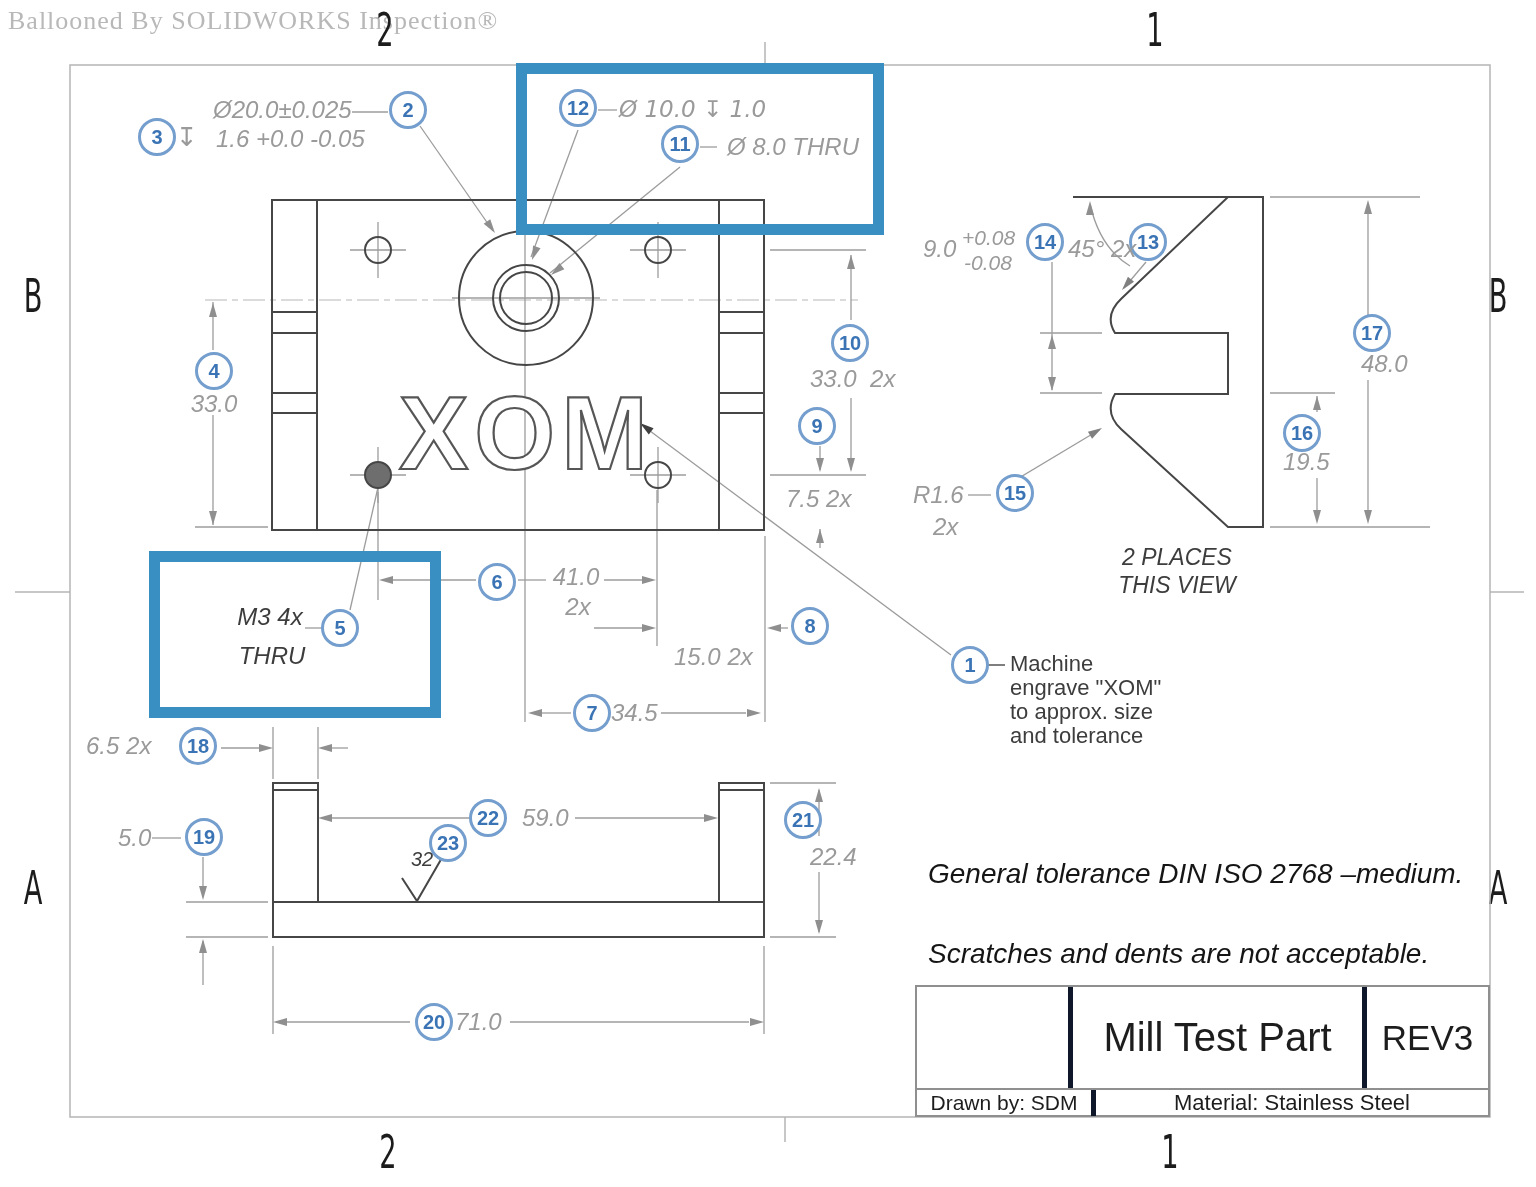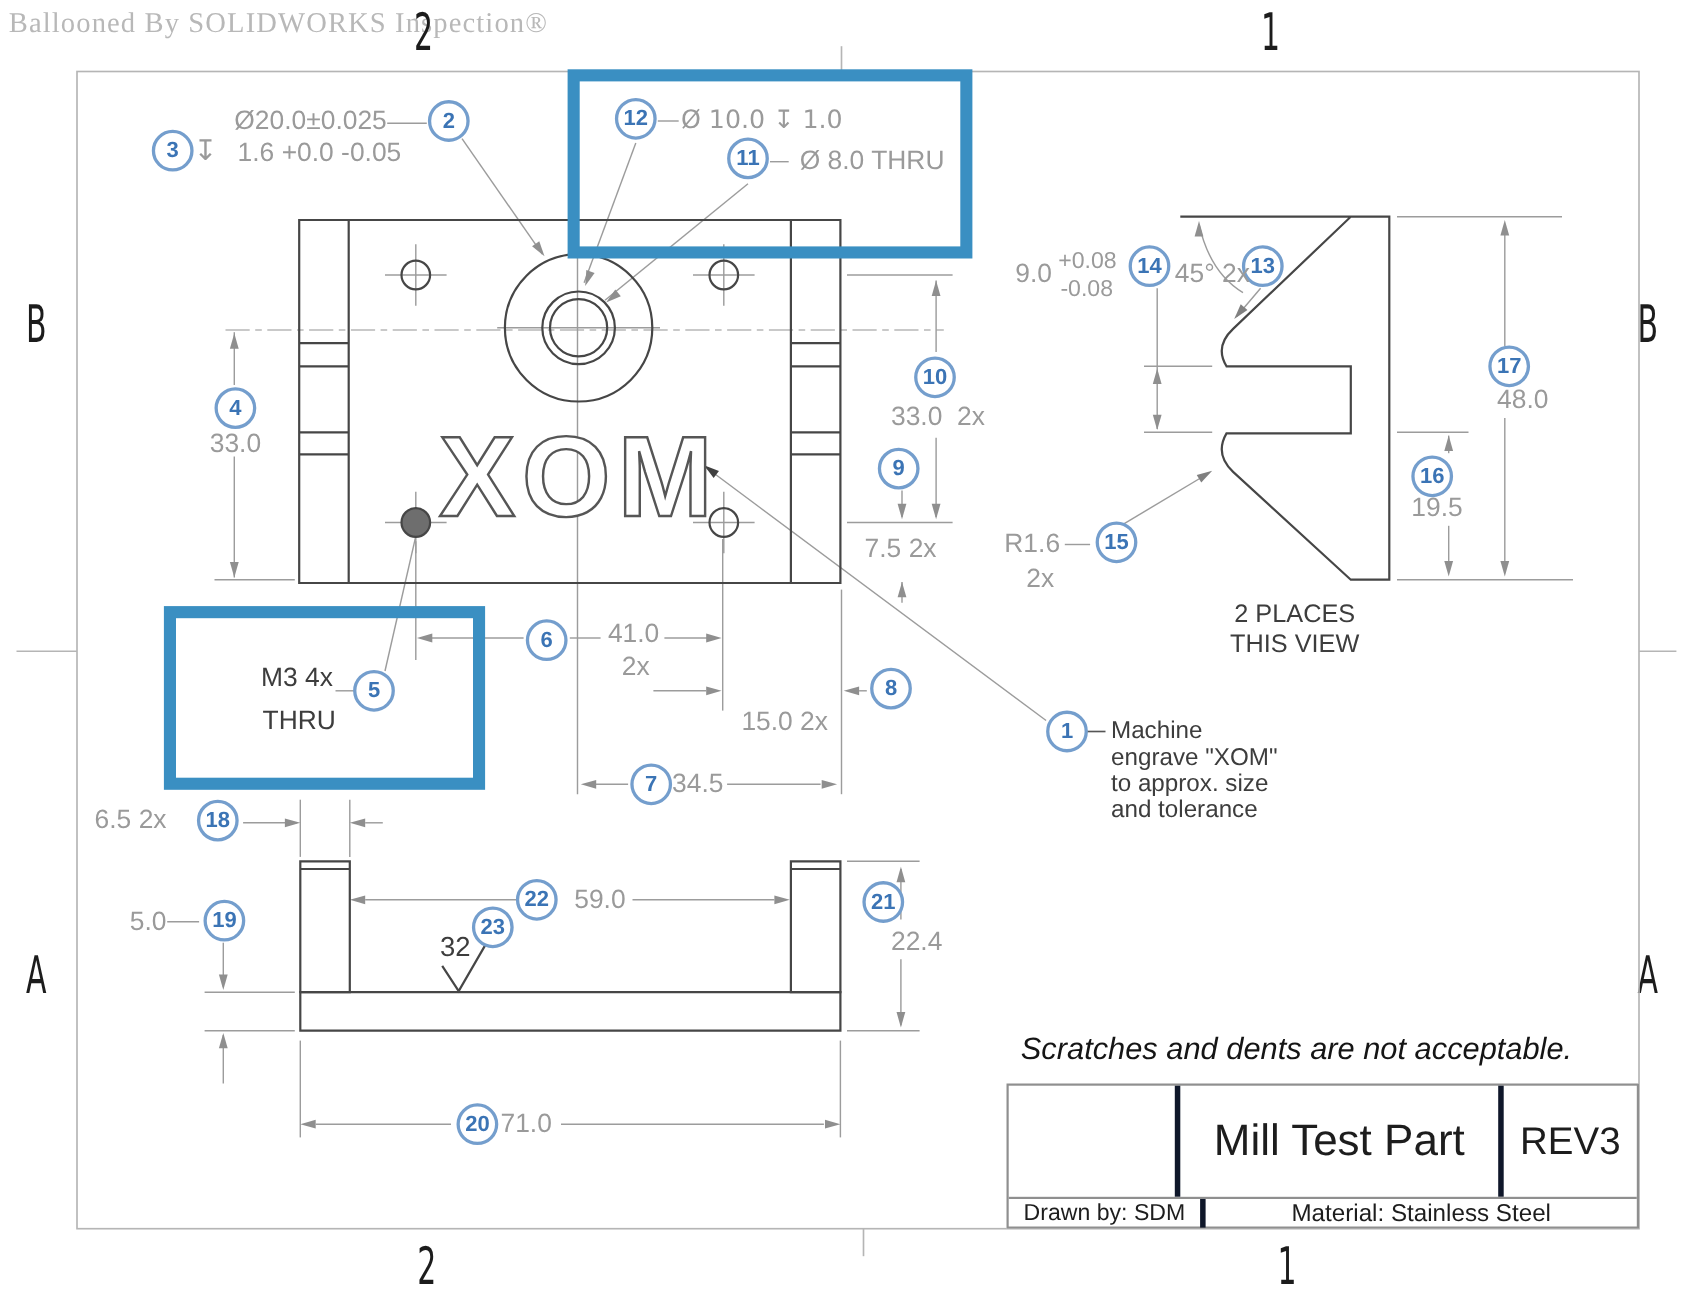--- a/index.html
+++ b/index.html
@@ -1,18 +1,18 @@
 <!DOCTYPE html>
 <html><head>
 <meta charset="utf-8">
 <style>
   html,body{margin:0;padding:0;background:#fff;}
   #canvas{position:relative;width:1536px;height:1187px;background:#ffffff;overflow:hidden;
           font-family:"Liberation Sans",sans-serif;}
-  .lbl{position:absolute;font-size:24px;color:#9a9a9a;white-space:pre;line-height:1;}
+  .lbl{position:absolute;font-size:24px;color:#9a9a9a;white-space:pre;line-height:1;font-style:italic;}
   .dark{color:#3d3d3d;}
   .ctr{text-align:center;}
   .sm{font-size:21px;}
   .bal{position:absolute;width:38px;height:38px;box-sizing:border-box;border:3px solid #749ecd;
        border-radius:50%;background:#fff;color:#3b74b5;font-weight:bold;font-size:20px;
        display:flex;align-items:center;justify-content:center;z-index:30;}
   .hl{position:absolute;border:11px solid #3a8fc2;background:transparent;z-index:20;}
   .zone{position:absolute;font-family:"DejaVu Sans",sans-serif;font-size:47px;color:#1c1c1c;
         transform:scaleX(0.58);transform-origin:center;text-align:center;width:60px;line-height:1;z-index:5;}
   .wm{position:absolute;left:8px;top:6px;font-family:"Liberation Serif",serif;font-size:26px;
@@ -240,29 +240,30 @@
   <div class="lbl" style="left:1283px;top:450px;">19.5</div>
   <div class="lbl" style="left:913px;top:483px;">R1.6</div>
   <div class="lbl" style="left:933px;top:515px;">2x</div>
   <div class="lbl ctr dark" style="left:1102px;top:546px;width:150px;font-size:23px;">2 PLACES</div>
   <div class="lbl ctr dark" style="left:1102px;top:574px;width:150px;font-size:23px;">THIS VIEW</div>
   <div class="lbl ctr dark" style="left:220px;top:605px;width:100px;">M3 4x</div>
   <div class="lbl ctr dark" style="left:222px;top:644px;width:100px;">THRU</div>
   <div class="lbl" style="left:86px;top:734px;">6.5 2x</div>
   <div class="lbl" style="left:118px;top:826px;">5.0</div>
   <div class="lbl" style="left:522px;top:806px;">59.0</div>
-  <div class="lbl dark" style="left:400px;top:849px;font-size:25px;">32</div>
+  <div class="lbl dark" style="left:411px;top:849px;font-size:20px;">32</div>
   <div class="lbl" style="left:810px;top:845px;">22.4</div>
   <div class="lbl" style="left:455px;top:1010px;">71.0</div>
 
   <div class="mnote" style="left:1010px;top:651px;">Machine</div>
   <div class="mnote" style="left:1010px;top:675px;">engrave "XOM"</div>
   <div class="mnote" style="left:1010px;top:699px;">to approx. size</div>
   <div class="mnote" style="left:1010px;top:723px;">and tolerance</div>
 
+  <div class="note-it" style="left:928px;top:858px;">General tolerance DIN ISO 2768 –medium.</div>
   <div class="note-it" style="left:928px;top:938px;">Scratches and dents are not acceptable.</div>
 
   <div class="wm">Ballooned By SOLIDWORKS Inspection®</div>
 
   <div class="zone" style="left:355px;top:6px;">2</div>
   <div class="zone" style="left:1125px;top:6px;">1</div>
   <div class="zone" style="left:358px;top:1128px;">2</div>
   <div class="zone" style="left:1140px;top:1128px;">1</div>
   <div class="zone" style="left:3px;top:272px;">B</div>
   <div class="zone" style="left:3px;top:864px;">A</div>

